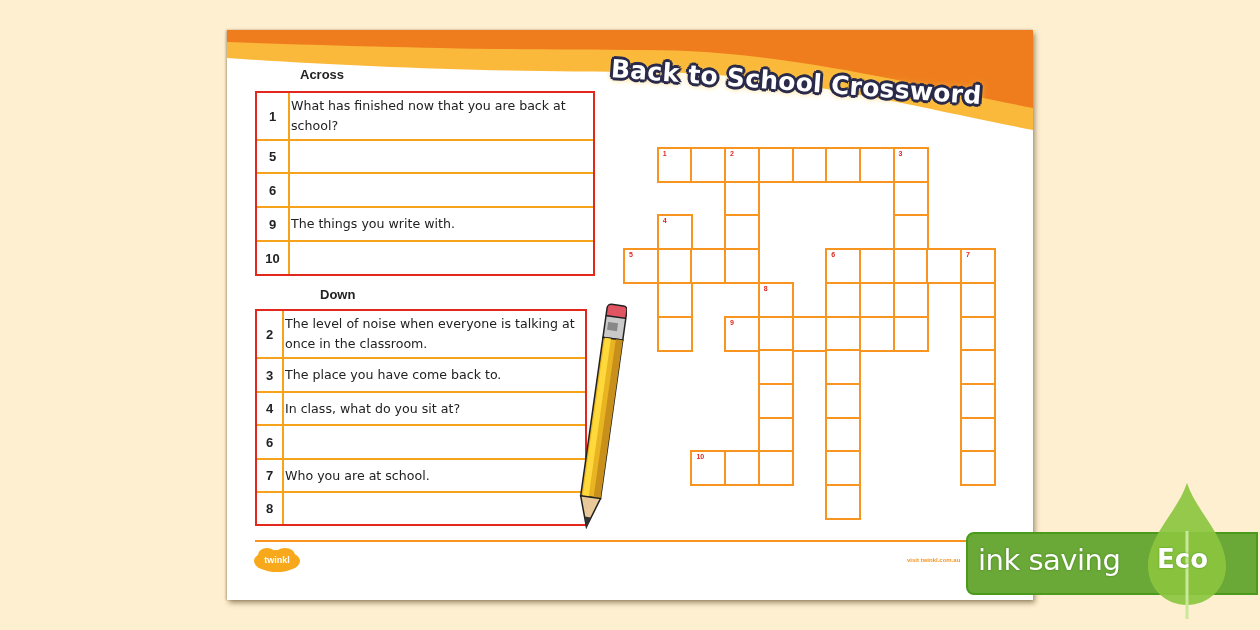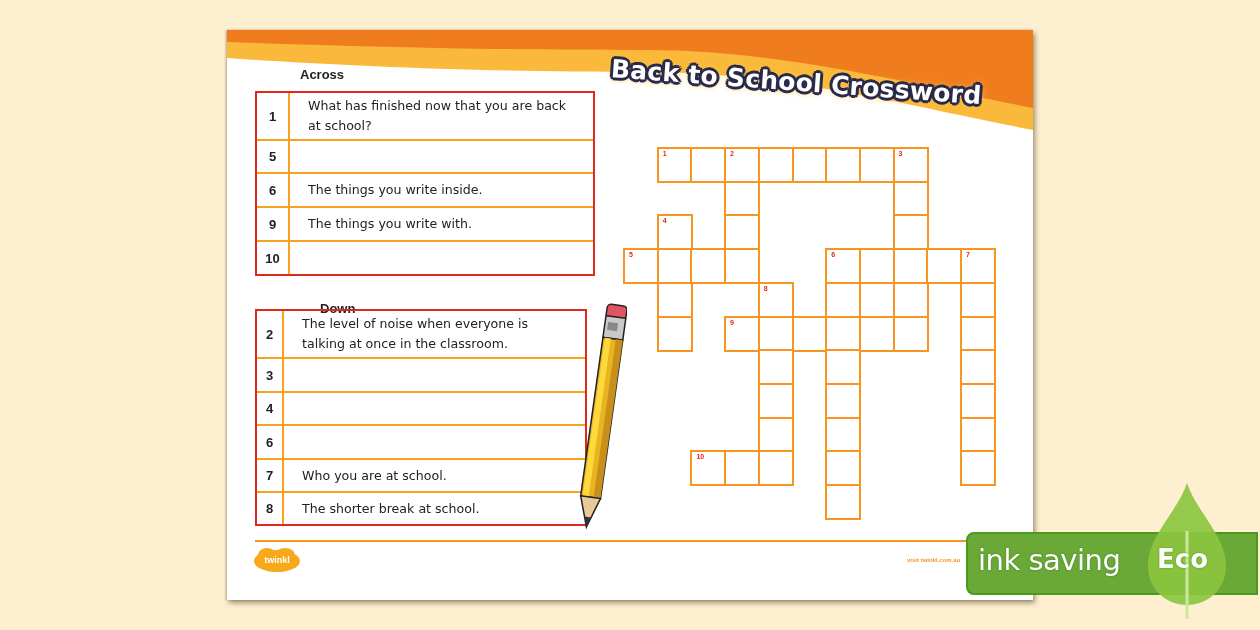--- a/index.html
+++ b/index.html
@@ -32,21 +32,21 @@
     position: absolute; border: 2px solid #e2271c; border-collapse: collapse;
   }
   .clue-row { display: flex; border-top: 2px solid #f7a21b; }
   .clue-row:first-child { border-top: none; }
   .clue-num {
     width: 33px; flex: 0 0 33px; border-right: 2px solid #f7a21b;
     display: flex; align-items: center; justify-content: center;
     font-family: "Liberation Sans", sans-serif; font-weight: bold; font-size: 13px; color: #222;
   }
   .clue-text {
-    flex: 1; padding: 0 18px; display: flex; align-items: center;
+    flex: 1; padding: 0 1px; display: flex; align-items: center;
     font-family: "DejaVu Sans", sans-serif; font-size: 12.6px; color: #222; line-height: 20px;
   }
 
   .pencil { position: absolute; left: 350px; top: 268px; }
 
   .grid { position: absolute; left: 397px; top: 118px; width: 372px; height: 372px; }
   .cell {
     position: absolute; width: 34px; height: 34px; background: #fff;
     border: 1px solid #e5241a; outline: 2px solid #f89420; outline-offset: -1px;
   }
@@ -88,53 +88,53 @@
   <div class="clue-table" style="left:28px; top:61px; width:340px;">
     <div class="clue-row" style="height:46px;">
       <div class="clue-num">1</div>
       <div class="clue-text">What has finished now that you are back at school?</div>
     </div>
     <div class="clue-row" style="height:33px;">
       <div class="clue-num">5</div>
     </div>
     <div class="clue-row" style="height:34px;">
       <div class="clue-num">6</div>
-      <div class="clue-text">The things you write inside.</div>
     </div>
     <div class="clue-row" style="height:34px;">
       <div class="clue-num">9</div>
       <div class="clue-text">The things you write with.</div>
     </div>
     <div class="clue-row" style="height:34px;">
       <div class="clue-num">10</div>
     </div>
   </div>
 
-  <div class="section-heading" style="left:65px; top:271px;padding-left:28px;">Down</div>
+  <div class="section-heading" style="left:65px; top:257px;padding-left:28px;">Down</div>
   <div class="clue-table" style="left:28px; top:279px; width:332px;">
     <div class="clue-row" style="height:46px;">
       <div class="clue-num" style="width:27px; flex-basis:27px;">2</div>
       <div class="clue-text">The level of noise when everyone is talking at once in the classroom.</div>
     </div>
     <div class="clue-row" style="height:34px;">
       <div class="clue-num" style="width:27px; flex-basis:27px;">3</div>
+      <div class="clue-text">The place you have come back to.</div>
     </div>
     <div class="clue-row" style="height:33px;">
       <div class="clue-num" style="width:27px; flex-basis:27px;">4</div>
+      <div class="clue-text">In class, what do you sit at?</div>
     </div>
     <div class="clue-row" style="height:34px;">
       <div class="clue-num" style="width:27px; flex-basis:27px;">6</div>
     </div>
     <div class="clue-row" style="height:33px;">
       <div class="clue-num" style="width:27px; flex-basis:27px;">7</div>
       <div class="clue-text">Who you are at school.</div>
     </div>
     <div class="clue-row" style="height:33px;">
       <div class="clue-num" style="width:27px; flex-basis:27px;">8</div>
-      <div class="clue-text">The shorter break at school.</div>
     </div>
   </div>
 
   <svg class="pencil" width="50" height="236" viewBox="0 0 50 236">
     <g transform="rotate(8 25 118)">
       <rect x="15" y="6" width="20" height="14" rx="4" fill="#e05561" stroke="#222" stroke-width="1.5"></rect>
       <rect x="15" y="18" width="20" height="22" fill="#c9c9c9" stroke="#222" stroke-width="1.5"></rect>
       <rect x="18" y="24" width="10" height="8" fill="#888"></rect>
       <rect x="15" y="40" width="20" height="160" fill="#e9b422" stroke="#222" stroke-width="1.5"></rect>
       <rect x="17" y="40" width="6" height="160" fill="#ffd93b"></rect>

